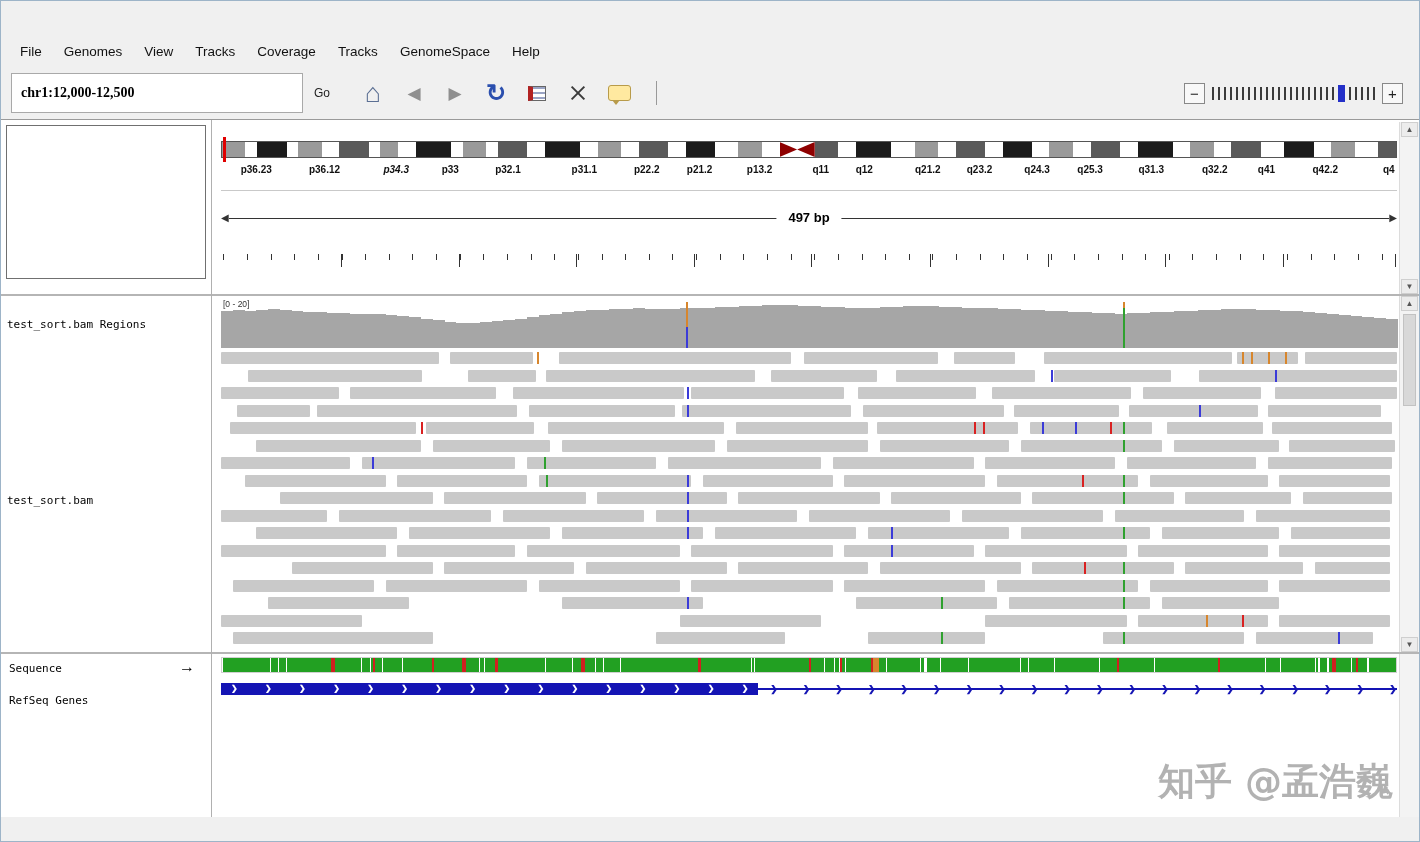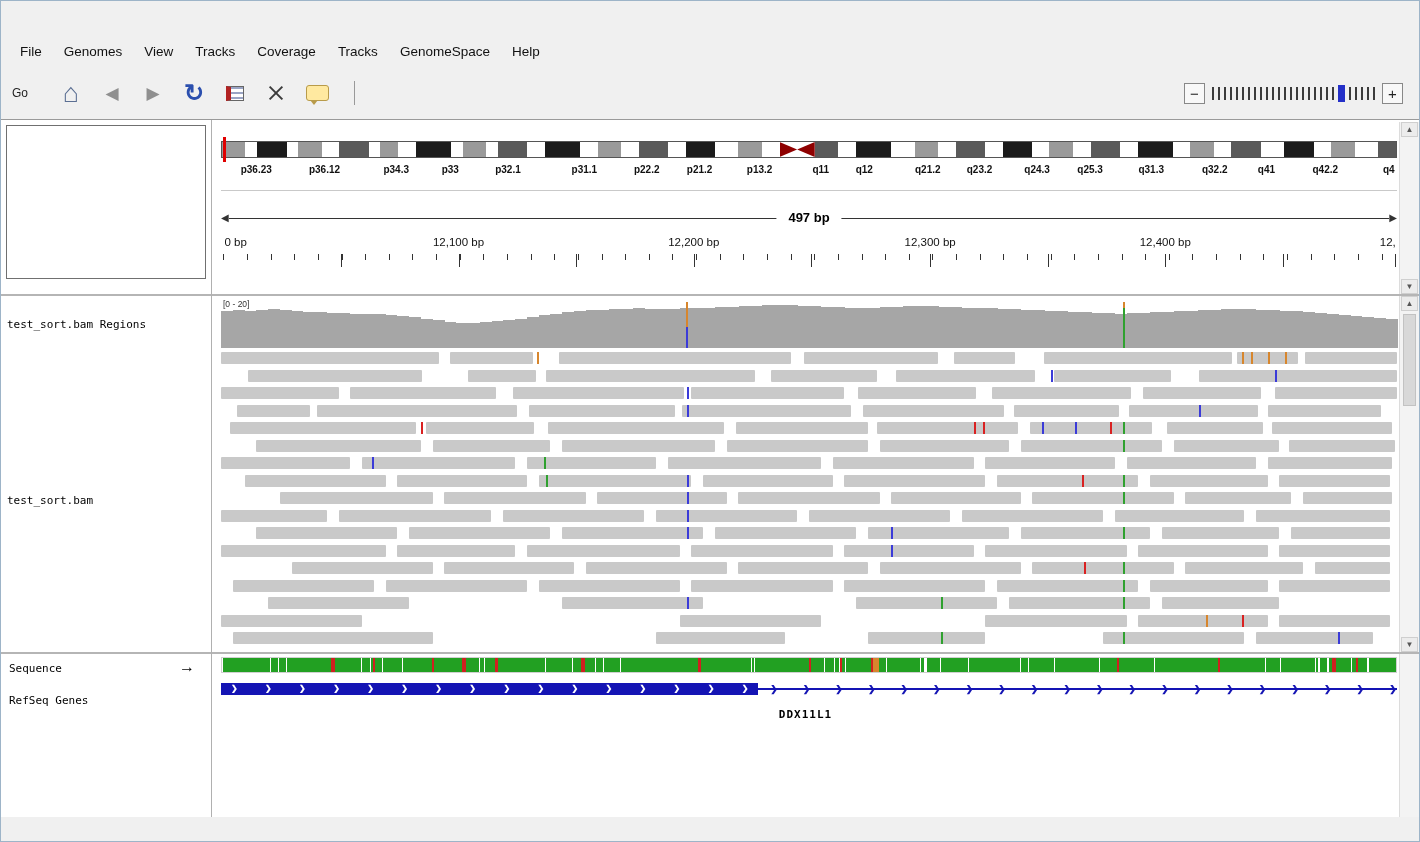--- a/index.html
+++ b/index.html
@@ -127,20 +127,21 @@
       <div class="menu-item">Genomes</div>
       <div class="menu-item">View</div>
       <div class="menu-item">Tracks</div>
       <div class="menu-item">Coverage</div>
       <div class="menu-item">Tracks</div>
       <div class="menu-item">GenomeSpace</div>
       <div class="menu-item">Help</div>
     </div>
 
   <div class="toolbar">
+    <div class="locus">chr1:12,000-12,500</div>
     <button class="go-btn">Go</button>
 
     <div class="tb-icons">
       <div class="tb-icon">
           <span class="home-glyph">⌂</span>
         </div>
       <div class="tb-icon">
           <span class="nav-arrow">◀</span>
         </div>
       <div class="tb-icon">
@@ -255,21 +256,21 @@
             <div class="band" style="width: 1.5%; background: rgb(255, 255, 255);"></div>
             <div class="band" style="width: 2%; background: rgb(154, 154, 154);"></div>
             <div class="band" style="width: 2%; background: rgb(255, 255, 255);"></div>
             <div class="band" style="width: 1.5%; background: rgb(90, 90, 90);"></div>
           </div>
         <div class="red-marker" id="ideo-marker" style="left: 0.15%;"></div>
       </div>
       <div class="ideo-labels" id="ideo-labels">
           <span style="left: 3%;">p36.23</span>
           <span style="left: 8.8%;">p36.12</span>
-          <span style="left: 14.9%;">p34.3</span>
+          <span style="left: 14.9%; font-style: italic;">p34.3</span>
           <span style="left: 19.5%;">p33</span>
           <span style="left: 24.4%;">p32.1</span>
           <span style="left: 30.9%;">p31.1</span>
           <span style="left: 36.2%;">p22.2</span>
           <span style="left: 40.7%;">p21.2</span>
           <span style="left: 45.8%;">p13.2</span>
           <span style="left: 51%;">q11</span>
           <span style="left: 54.7%;">q12</span>
           <span style="left: 60.1%;">q21.2</span>
           <span style="left: 64.5%;">q23.2</span>
@@ -281,28 +282,20 @@
           <span style="left: 93.9%;">q42.2</span>
           <span style="left: 99.3%;">q4</span>
         </div>
       <div class="p1-divider"></div>
       <div class="span-line">
         <span class="ar" style="left:0">◀</span>
         <div class="mid"></div>
         <span class="ar" style="right:0">▶</span>
         <span class="lbl">497 bp</span>
       </div>
-      <div class="tick-labels" id="tick-labels">
-          <span class="left" style="left: 0.3%;">0 bp</span>
-          <span style="left: 20.2%;">12,100 bp</span>
-          <span style="left: 40.2%;">12,200 bp</span>
-          <span style="left: 60.3%;">12,300 bp</span>
-          <span style="left: 80.3%;">12,400 bp</span>
-          <span class="right" style="left: 99.9%;">12,</span>
-        </div>
       <div class="ruler-ticks" id="ruler-ticks">
           <div class="rtick" style="left: 0.2%; height: 6px;"></div>
           <div class="rtick" style="left: 2.21%; height: 6px;"></div>
           <div class="rtick" style="left: 4.22%; height: 6px;"></div>
           <div class="rtick" style="left: 6.23%; height: 6px;"></div>
           <div class="rtick" style="left: 8.24%; height: 6px;"></div>
           <div class="rtick" style="left: 10.25%; height: 6px;"></div>
           <div class="rtick" style="left: 12.26%; height: 6px;"></div>
           <div class="rtick" style="left: 14.27%; height: 6px;"></div>
           <div class="rtick" style="left: 16.28%; height: 6px;"></div>
@@ -1161,21 +1154,19 @@
             <span style="color: rgb(20, 20, 180);">❯</span>
             <span style="color: rgb(20, 20, 180);">❯</span>
             <span style="color: rgb(20, 20, 180);">❯</span>
             <span style="color: rgb(20, 20, 180);">❯</span>
             <span style="color: rgb(20, 20, 180);">❯</span>
             <span style="color: rgb(20, 20, 180);">❯</span>
             <span style="color: rgb(20, 20, 180);">❯</span>
             <span style="color: rgb(20, 20, 180);">❯</span>
           </div>
       </div>
-      <div class="gene-name">
-        <span>DDX11L1</span>
-      </div>
       <div class="scrollcol"></div>
     </div>
   </div>
 
 
+  <div class="watermark">知乎 @孟浩巍</div>
 </div>
 
 </body></html>

